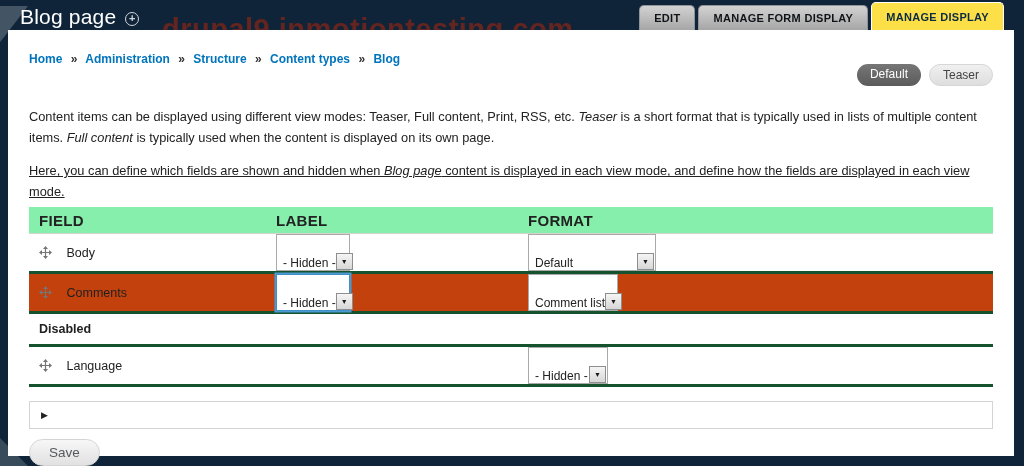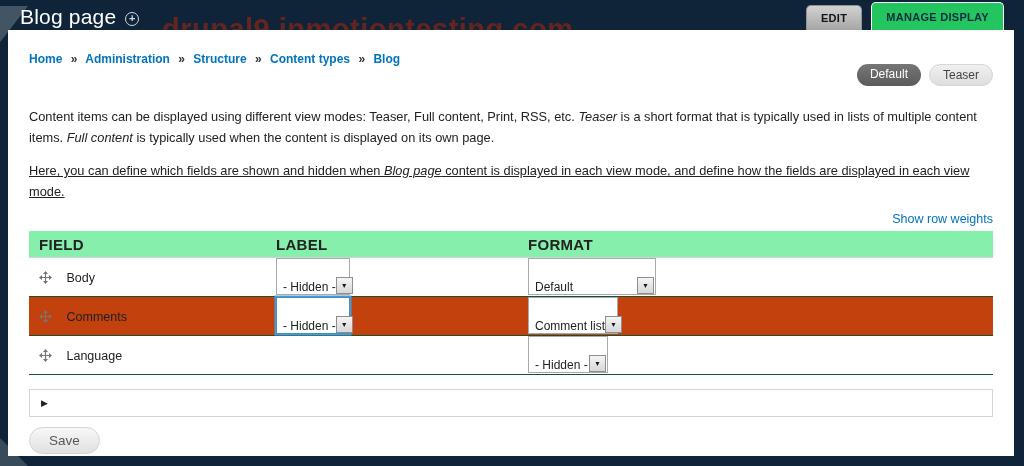--- a/index.html
+++ b/index.html
@@ -26,33 +26,33 @@
     display:flex; align-items:center; gap:9px;
   }
   .title-icon {
     display:inline-flex; align-items:center; justify-content:center;
     width:14px; height:14px; border:1px solid #cfd8de; border-radius:50%;
     color:#cfd8de; font-size:11px; line-height:1; font-weight:bold; margin-top:3px;
   }
   
   .tabs {
     position:absolute; right:20px; top:0; height:30px; z-index:3;
-    display:flex; align-items:flex-end; gap:9px;
+    display:flex; align-items:flex-end; gap:3px;
   }
   .tab {
     height:25px; line-height:24px; padding:0 14px;
     font-size:11px; font-weight:bold; letter-spacing:0.3px;
     color:#101418; text-decoration:none; cursor:pointer;
     background:linear-gradient(#d2d2d2,#a6a6a6);
     border:1px solid #8f9499; border-bottom:none;
     border-radius:5px 5px 0 0; white-space:nowrap;
   }
   .tab.active {
     height:28px; line-height:28px;
-    background:#22c55e; color:#0b2a43; border-color:#ffffff;text-align:center;
+    background:#fde047; color:#0b2a43; border-color:#ffffff;text-align:center;
   }
   
   .panel {
     position:absolute; left:8px; right:10px; top:30px; bottom:10px;
     background:#ffffff; z-index:2; padding:22px 21px 8px 21px;
   }
   .breadcrumb { font-size:12px; font-weight:bold; color:#333; }
   .breadcrumb a { color:#0074bd; text-decoration:none; cursor:pointer; }
   .breadcrumb .sep { color:#333; margin:0 5px; }
   
@@ -72,21 +72,21 @@
   table.fields { width:100%; border-collapse:collapse; table-layout:fixed; margin-top:5px; }
   table.fields col.c1 { width:247px; }
   table.fields col.c2 { width:252px; }
   table.fields th {
     background:#86efac; text-align:left; font-size:15px; color:#222;
     height:26px; font-weight:bold; letter-spacing:0.3px;
     border-bottom:1px solid #d5d4cf;
   }
   table.fields th.first { padding-left:10px; }
   table.fields td { height:39px; vertical-align:middle; font-size:12.5px; color:#222; }
-  table.fields tbody tr { border-bottom:1px solid #14532d; background:#fff; }
+  table.fields tbody tr { border-bottom:3px solid #14532d; background:#fff; }
   table.fields tr.highlight { background:#c2410c; }
   table.fields td.name-cell { padding-left:10px; }
   table.fields tr.section td { font-weight:bold; height:33px; padding-left:10px; }
   .drag {
     display:inline-block; vertical-align:middle; margin-right:11px;
     width:13px; height:13px; cursor:move; line-height:0;
   }
   .field-name { vertical-align:middle; }
   
   .sel {
@@ -124,20 +124,21 @@
 <div class="bg-tri bottom"></div>
 <div class="watermark">drupal9.inmotiontesting.com</div>
 
 <div class="page-title">
   <span>Blog page</span>
   <span class="title-icon">+</span>
 </div>
 
 <div class="tabs">
   <a class="tab">EDIT</a>
+  <a class="tab">MANAGE FORM DISPLAY</a>
   <a class="tab active">MANAGE DISPLAY</a>
 </div>
 
 <div class="panel">
 
   <div class="breadcrumb">
     <a>Home</a>
     <span class="sep">»</span>
     <a>Administration</a>
     <span class="sep">»</span>
@@ -150,23 +151,20 @@
 
   <div class="view-modes">
     <a class="vm active">Default</a>
     <a class="vm inactive">Teaser</a>
   </div>
 
   <p class="intro first"><span>Content items can be displayed using different view modes: Teaser, Full content, Print, RSS, etc. </span><em>Teaser</em><span> is a short format that is typically used in lists of multiple content items. </span><em>Full content</em><span> is typically used when the content is displayed on its own page.</span></p>
 
   <p class="intro second"><span>Here, you can define which fields are shown and hidden when </span><em>Blog page</em><span> content is displayed in each view mode, and define how the fields are displayed in each view mode.</span></p>
 
-  <div class="row-weights">
-    <a>Show row weights</a>
-  </div>
 
   <table class="fields">
     <colgroup>
         <col class="c1">
         <col class="c2">
         <col>
       </colgroup>
     <thead>
       <tr>
         <th class="first">FIELD</th>
@@ -208,20 +206,23 @@
               <span class="btn">▼</span>
             </span>
         </td>
         <td>
           <span class="sel sw88">
               <span class="txt">Comment list</span>
               <span class="btn">▼</span>
             </span>
         </td>
       </tr>
+      <tr class="section">
+        <td colspan="3">Disabled</td>
+      </tr>
       <tr>
         <td class="name-cell">
           <span class="drag"><svg width="13" height="13" viewBox="0 0 13 13">
                 <path fill="#757575" d="M6.5 0 L9 3 H7.1 V5.9 H10 V4 L13 6.5 L10 9 V7.1 H7.1 V10 H9 L6.5 13 L4 10 H5.9 V7.1 H3 V9 L0 6.5 L3 4 V5.9 H5.9 V3 H4 Z"></path>
               </svg></span>
           <span class="field-name">Language</span>
         </td>
         <td></td>
         <td>
           <span class="sel sw80">

